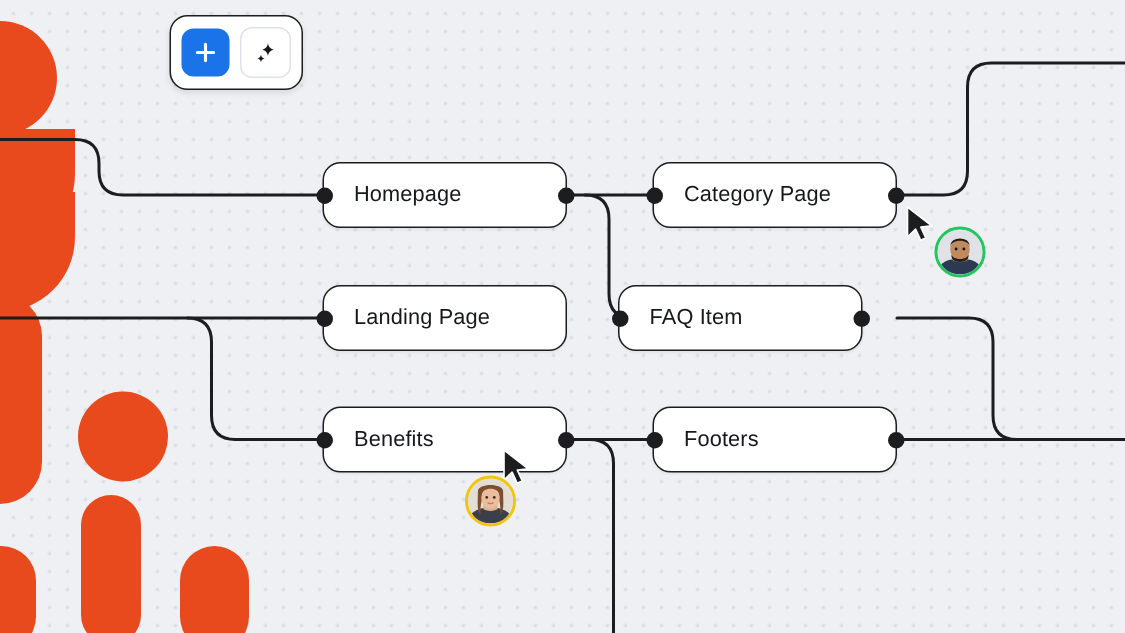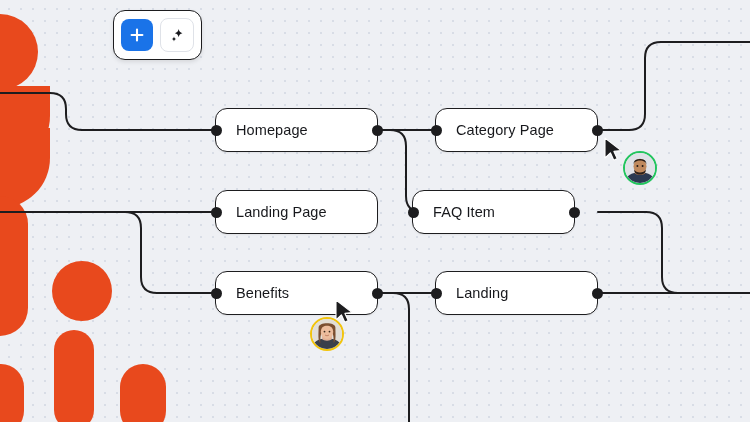--- a/index.html
+++ b/index.html
@@ -173,21 +173,21 @@
     <span class="port right"></span>
   </div>
 
   <div class="node" style="left:215px;top:271px;width:163px;height:44px;">
     <span class="node-label">Benefits</span>
     <span class="port left"></span>
     <span class="port right"></span>
   </div>
 
   <div class="node" style="left:435px;top:271px;width:163px;height:44px;">
-    <span class="node-label">Landing</span>
+    <span class="node-label">Footers</span>
     <span class="port left"></span>
     <span class="port right"></span>
   </div>
 
   <div id="toolbar">
     <div class="tool-btn primary">
       <svg width="16" height="16" viewBox="0 0 16 16">
         <path d="M8 2.6 V13.4 M2.6 8 H13.4" stroke="#ffffff" stroke-width="2.1" stroke-linecap="round"></path>
       </svg>
     </div>

